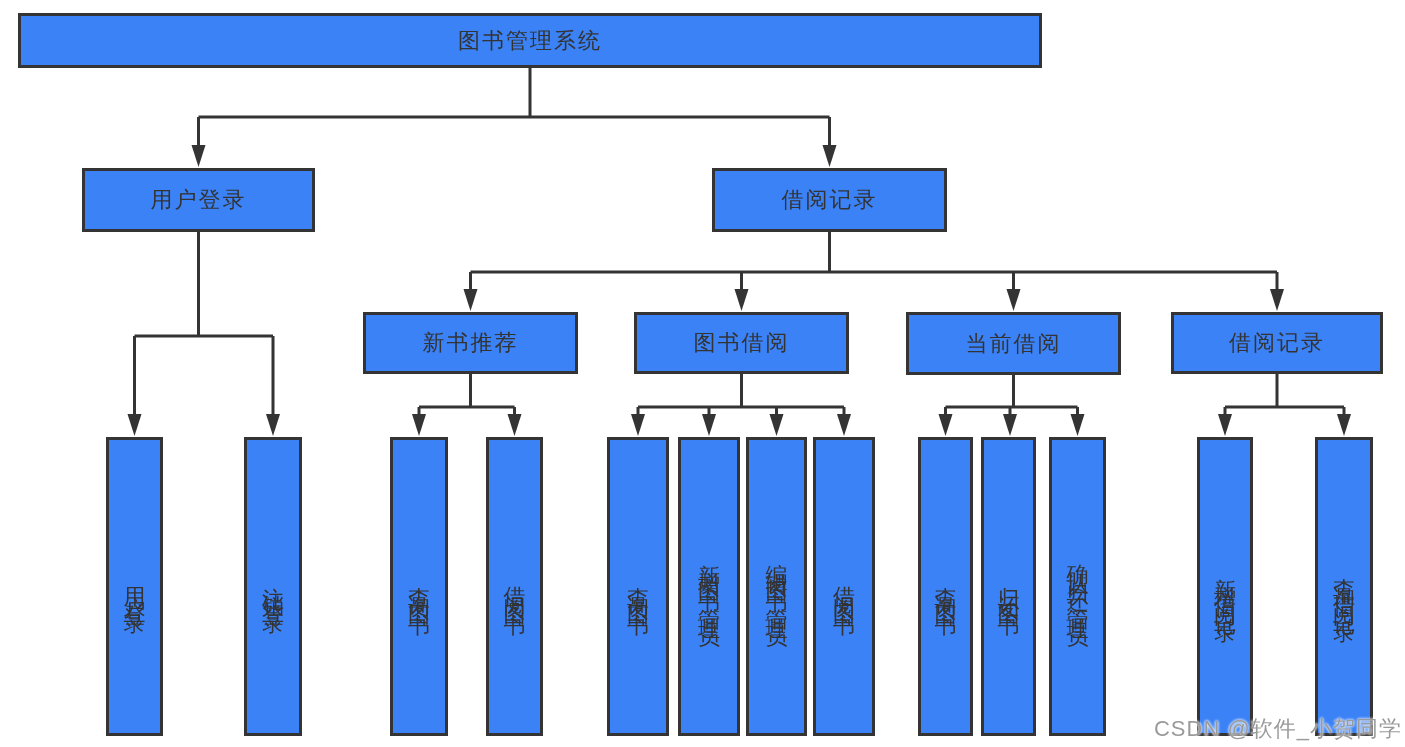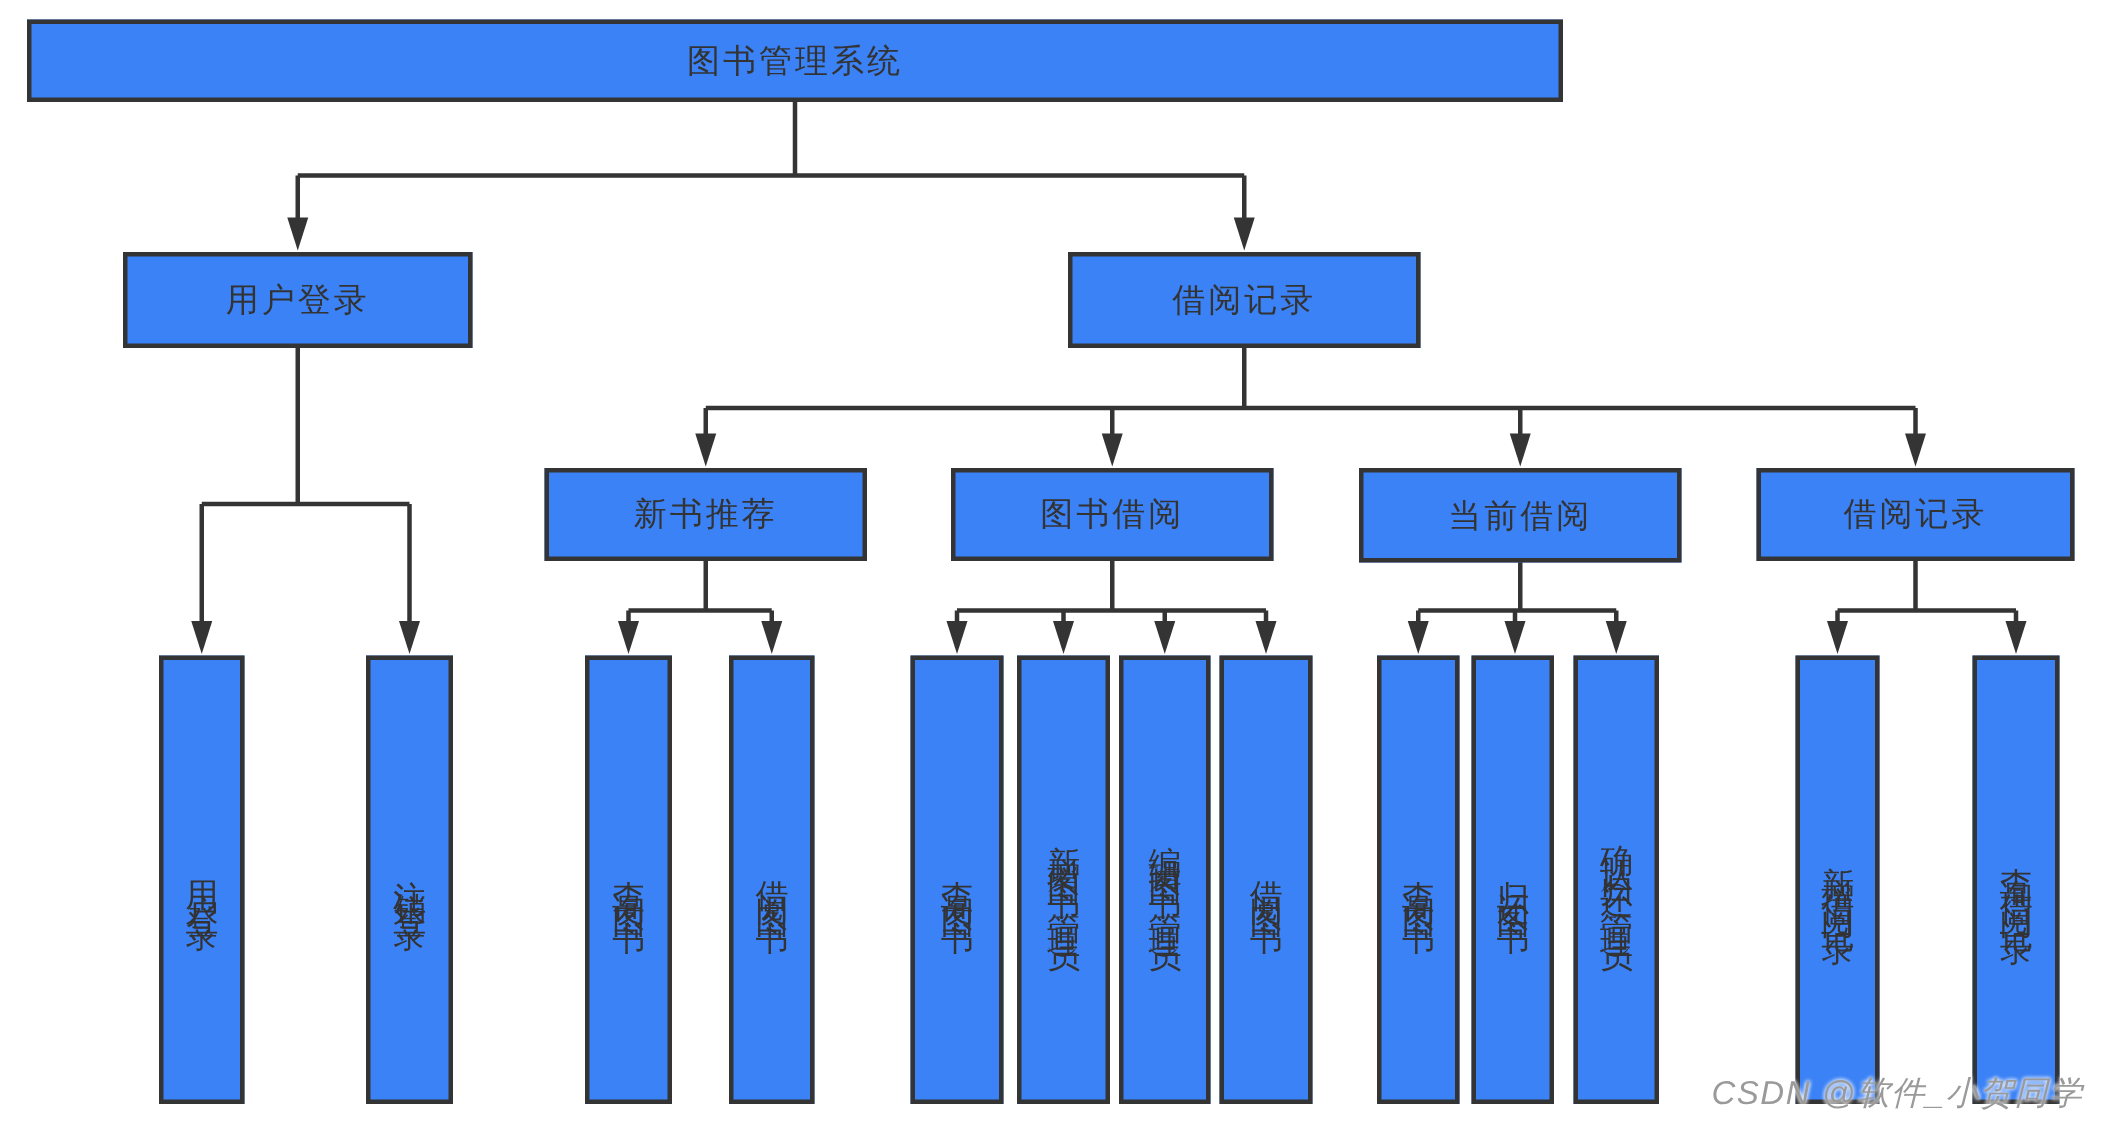--- a/index.html
+++ b/index.html
@@ -12,24 +12,23 @@
     position:absolute;box-sizing:border-box;background:#3b82f6;
     border:3px solid #343434;display:flex;align-items:center;justify-content:center;
     text-align:center;
   }
   .hlabel{font-size:22px;letter-spacing:2px;color:#333333;white-space:nowrap;}
   .vlabel{
     writing-mode:vertical-rl;text-orientation:mixed;
     font-size:22px;letter-spacing:9px;line-height:1.1;color:#333333;white-space:nowrap;
   }
   .watermark{
-    position:absolute;right:16px;bottom:3px;z-index:3;
+    position:absolute;right:3px;bottom:3px;z-index:3;
     font-size:22px;color:#9a9a9a;letter-spacing:1px;
     text-shadow:0 0 3px #ffffff,0 0 3px #ffffff;
-    font-style:italic;
   }
 </style>
 </head>
 <body>
 
 <div class="canvas">
 
   <svg class="wires" viewBox="0 0 1405 747" aria-hidden="true">
     <g stroke="#343434" stroke-width="3" fill="none">
       <path d="M530 68 V117 M198.5 117 H829.5 M198.5 117 V150 M829.5 117 V150"></path>

